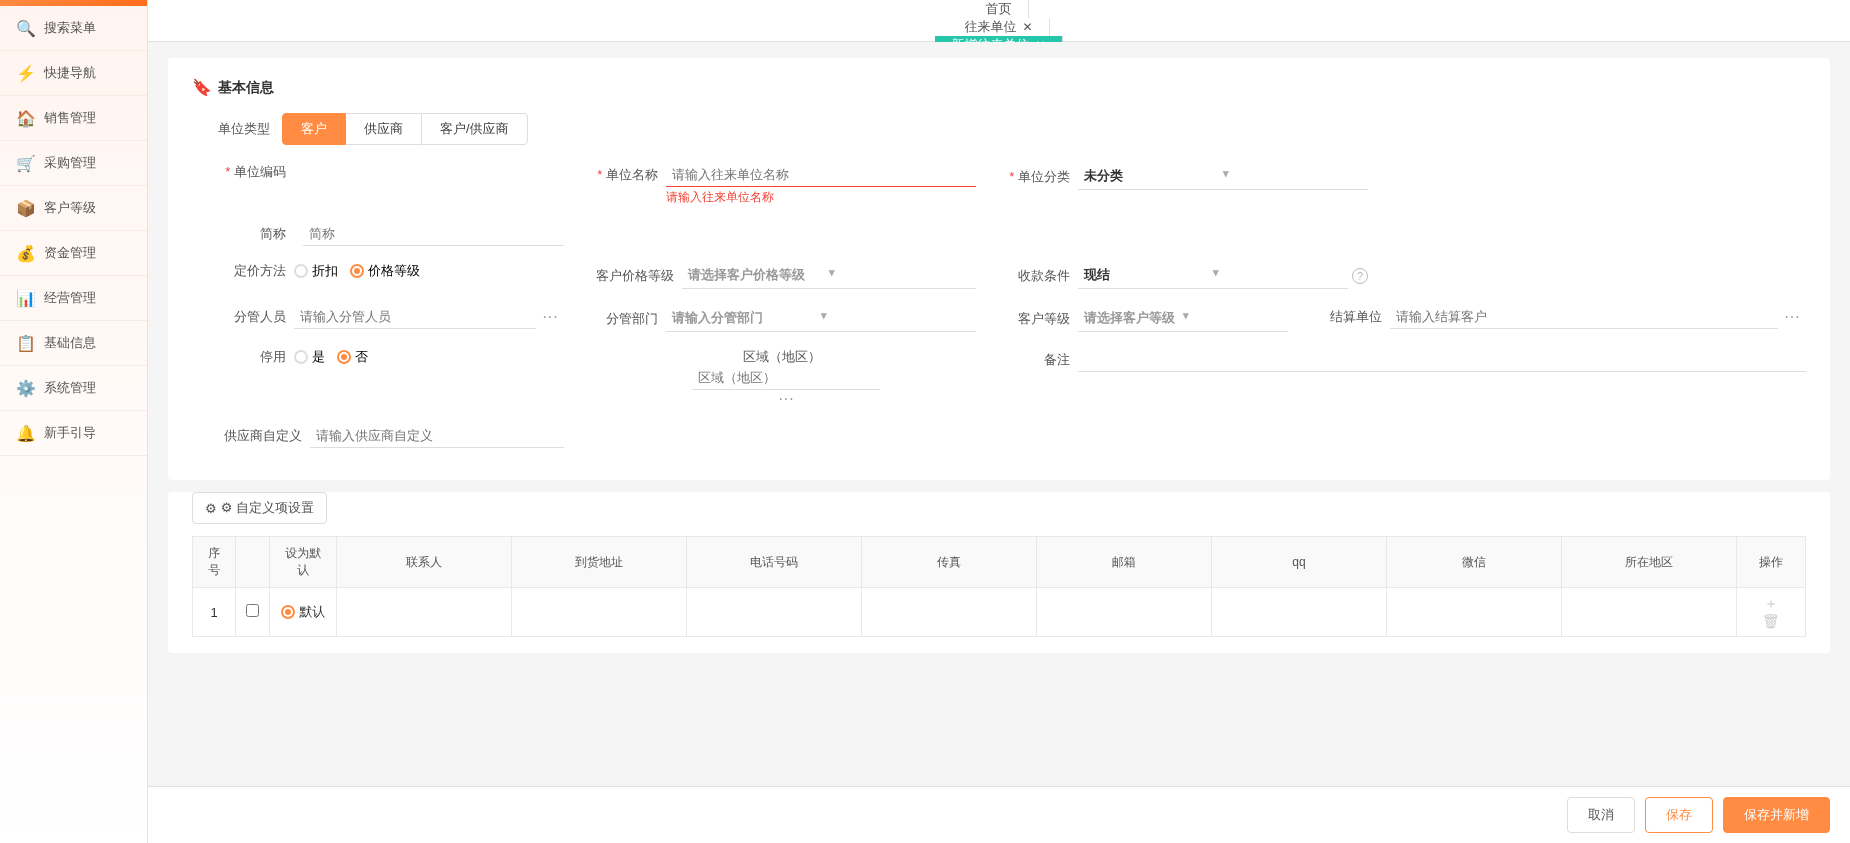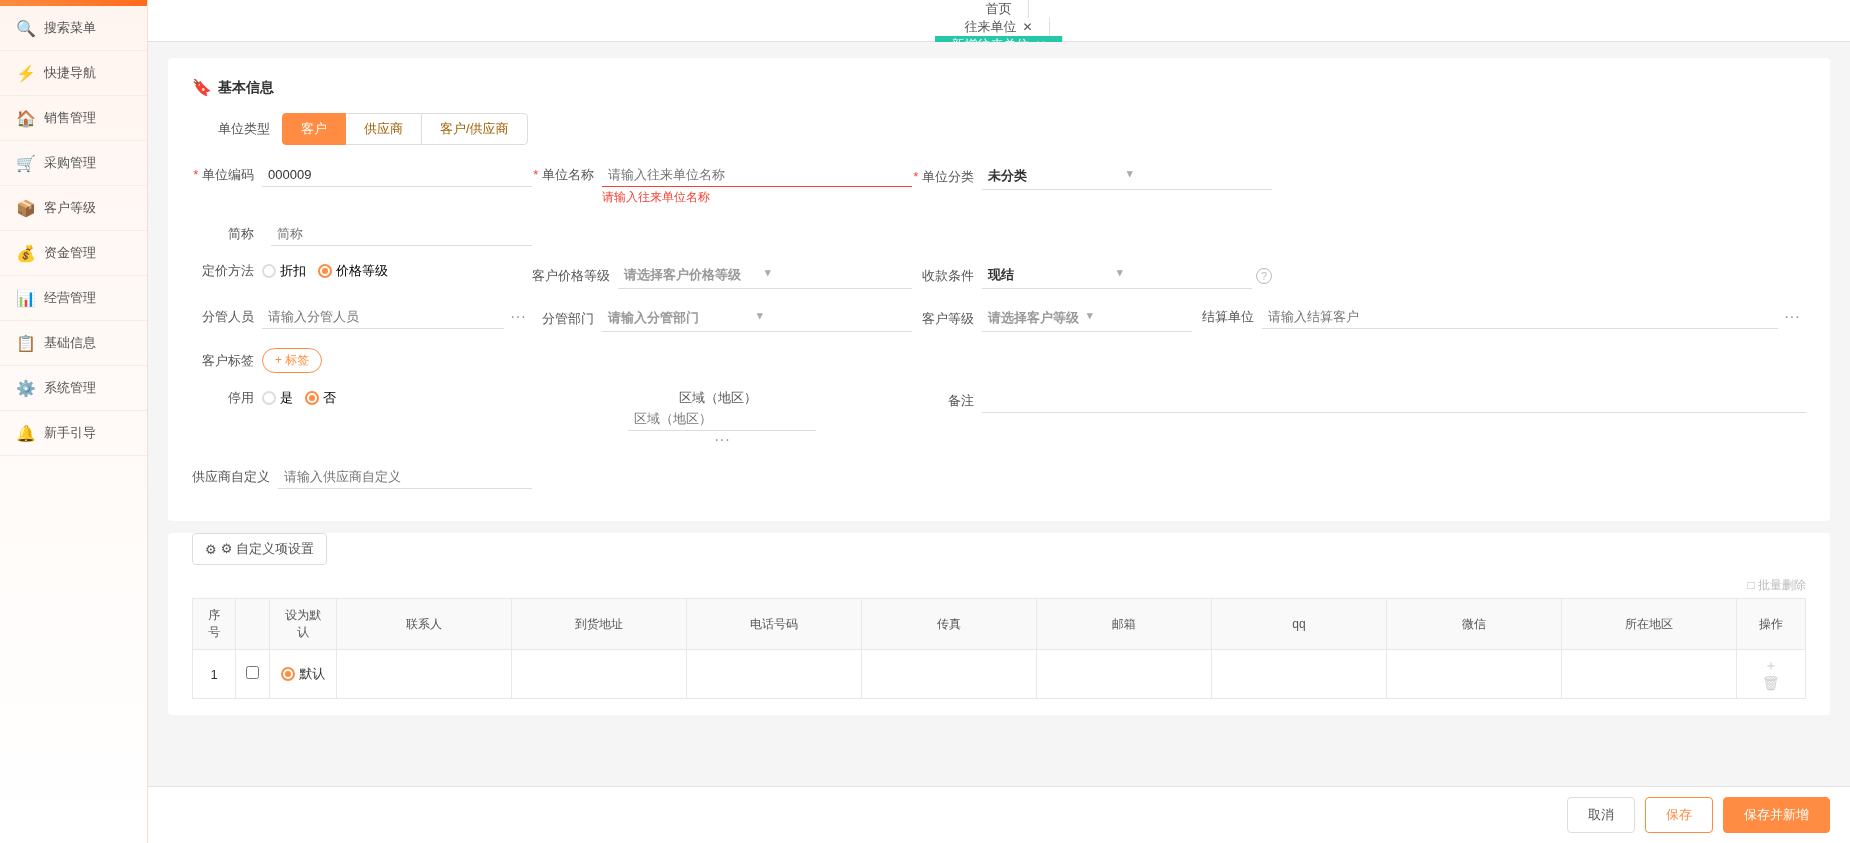--- a/index.html
+++ b/index.html
@@ -115,21 +115,21 @@
       color: #555;
       padding-right: 12px;
       font-size: 13px;
     }
     .type-btn {
       padding: 6px 18px;
       border: 1px solid #ddd;
       background: #fff;
       cursor: pointer;
       font-size: 13px;
-      color: #a16207;
+      color: #404040;
     }
     .type-btn.active {
       background: #ff8c42;
       color: #fff;
       border-color: #ff8c42;
     }
     .type-btn:first-of-type { border-radius: 4px 0 0 4px; }
     .type-btn:last-of-type { border-radius: 0 4px 4px 0; }
     .type-btn:not(:first-of-type):not(:last-of-type) { border-left: none; border-right: none; }
 
@@ -138,20 +138,21 @@
       display: flex;
       align-items: flex-start;
       margin-bottom: 16px;
       gap: 0;
     }
     .form-field {
       display: flex;
       align-items: center;
       flex: 1;
       min-width: 0;
+      margin-left: 32px;
     }
     .field-label {
       color: #555;
       font-size: 13px;
       white-space: nowrap;
       padding-right: 8px;
       text-align: right;
       min-width: 70px;
     }
     .field-label.required::before {
@@ -415,21 +416,20 @@
         <span class="unit-type-label">单位类型</span>
         <button class="type-btn active">客户</button>
         <button class="type-btn">供应商</button>
         <button class="type-btn">客户/供应商</button>
       </div>
 
       <div class="form-row">
 
         <div class="form-field" style="max-width:340px;">
           <span class="field-label required">单位编码</span>
-          <input class="field-input" type="text" value="000009" style="">
         </div>
 
         <div class="form-field" style="max-width:380px; flex-direction: column; align-items: flex-start;">
           <div style="display:flex;align-items:center;width:100%">
             <span class="field-label required">单位名称</span>
             <div class="field-input-wrapper">
               <input class="field-input error" type="text" placeholder="请输入往来单位名称" style="">
             </div>
           </div>
           <div class="error-msg">请输入往来单位名称</div>
@@ -509,26 +509,20 @@
           </div>
         </div>
 
         <div class="form-field" style="flex:1;">
           <span class="field-label">结算单位</span>
           <input class="field-input" type="text" placeholder="请输入结算客户" style="">
           <span class="field-more">···</span>
         </div>
       </div>
 
-      <div class="form-row">
-        <div class="form-field">
-          <span class="field-label">客户标签</span>
-          <button class="tag-btn">+ 标签</button>
-        </div>
-      </div>
 
       <div class="form-row">
 
         <div class="form-field" style="max-width:340px;">
           <span class="field-label">停用</span>
           <div class="radio-group">
             <div class="radio-item">
               <div class="radio-dot"></div>
               <span>是</span>
             </div>
@@ -558,24 +552,20 @@
         </div>
       </div>
     </div>
 
     <div style="background:#fff; padding: 0 24px 16px; border-radius: 4px;">
       <button class="settings-btn">
         <span>⚙</span>
         <span>⚙ 自定义项设置</span>
       </button>
 
-      <div class="batch-delete">
-        <span>□</span>
-        <span> 批量删除</span>
-      </div>
 
       <table class="data-table">
         <thead>
           <tr>
             <th>序号</th>
             <th></th>
             <th>设为默认</th>
             <th>联系人</th>
             <th>到货地址</th>
             <th>电话号码</th>

